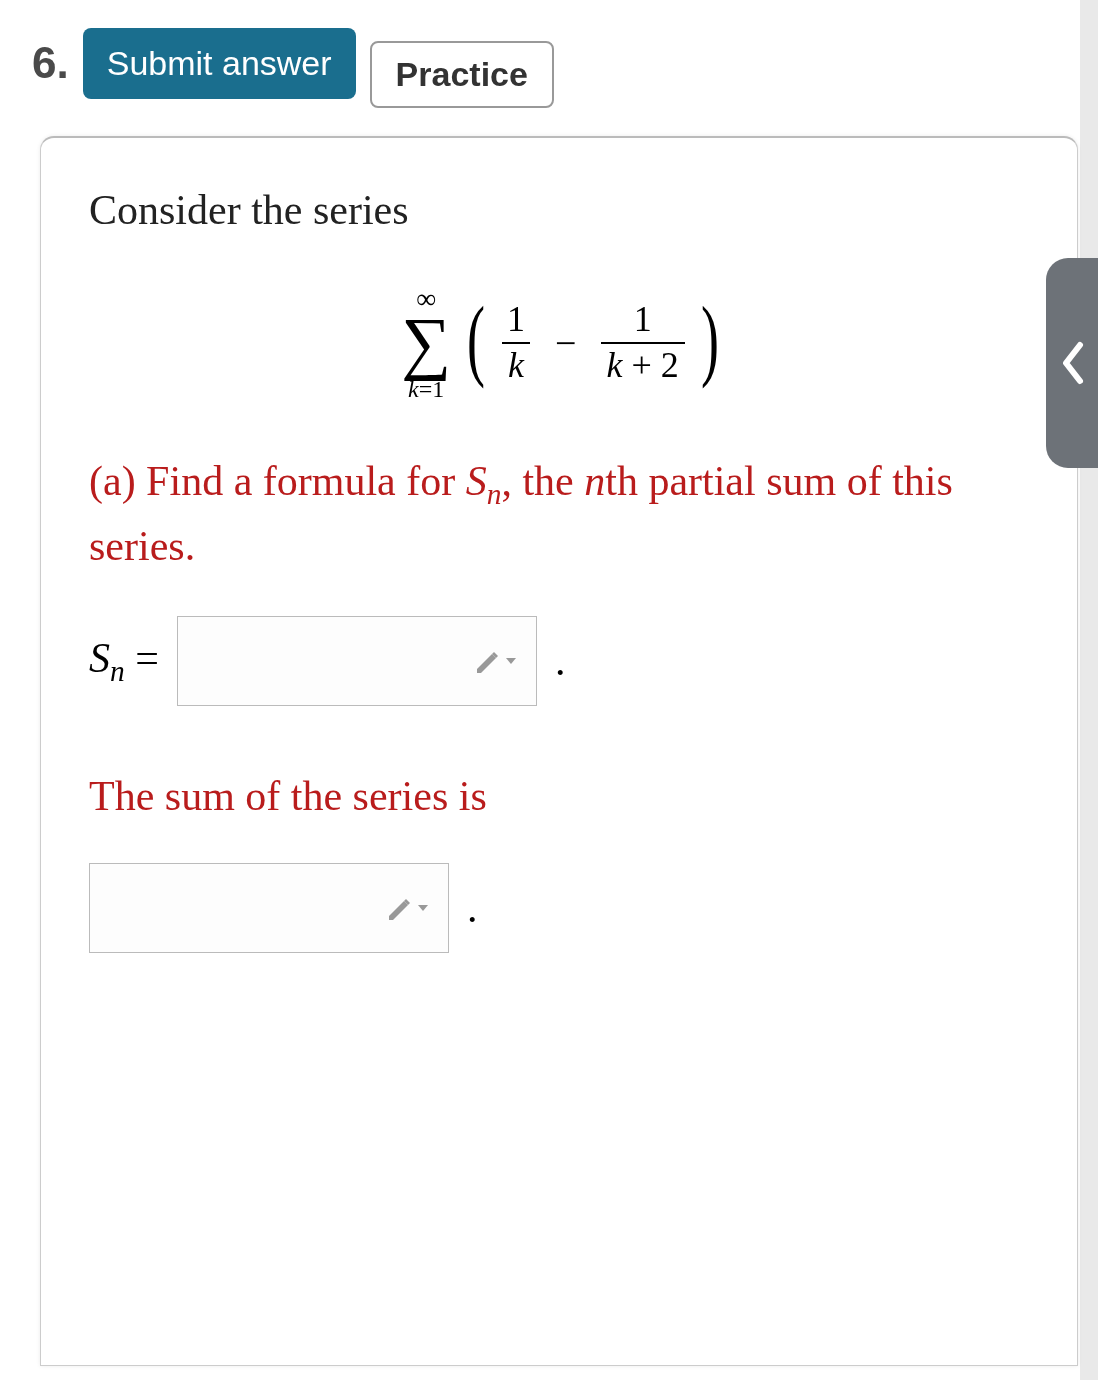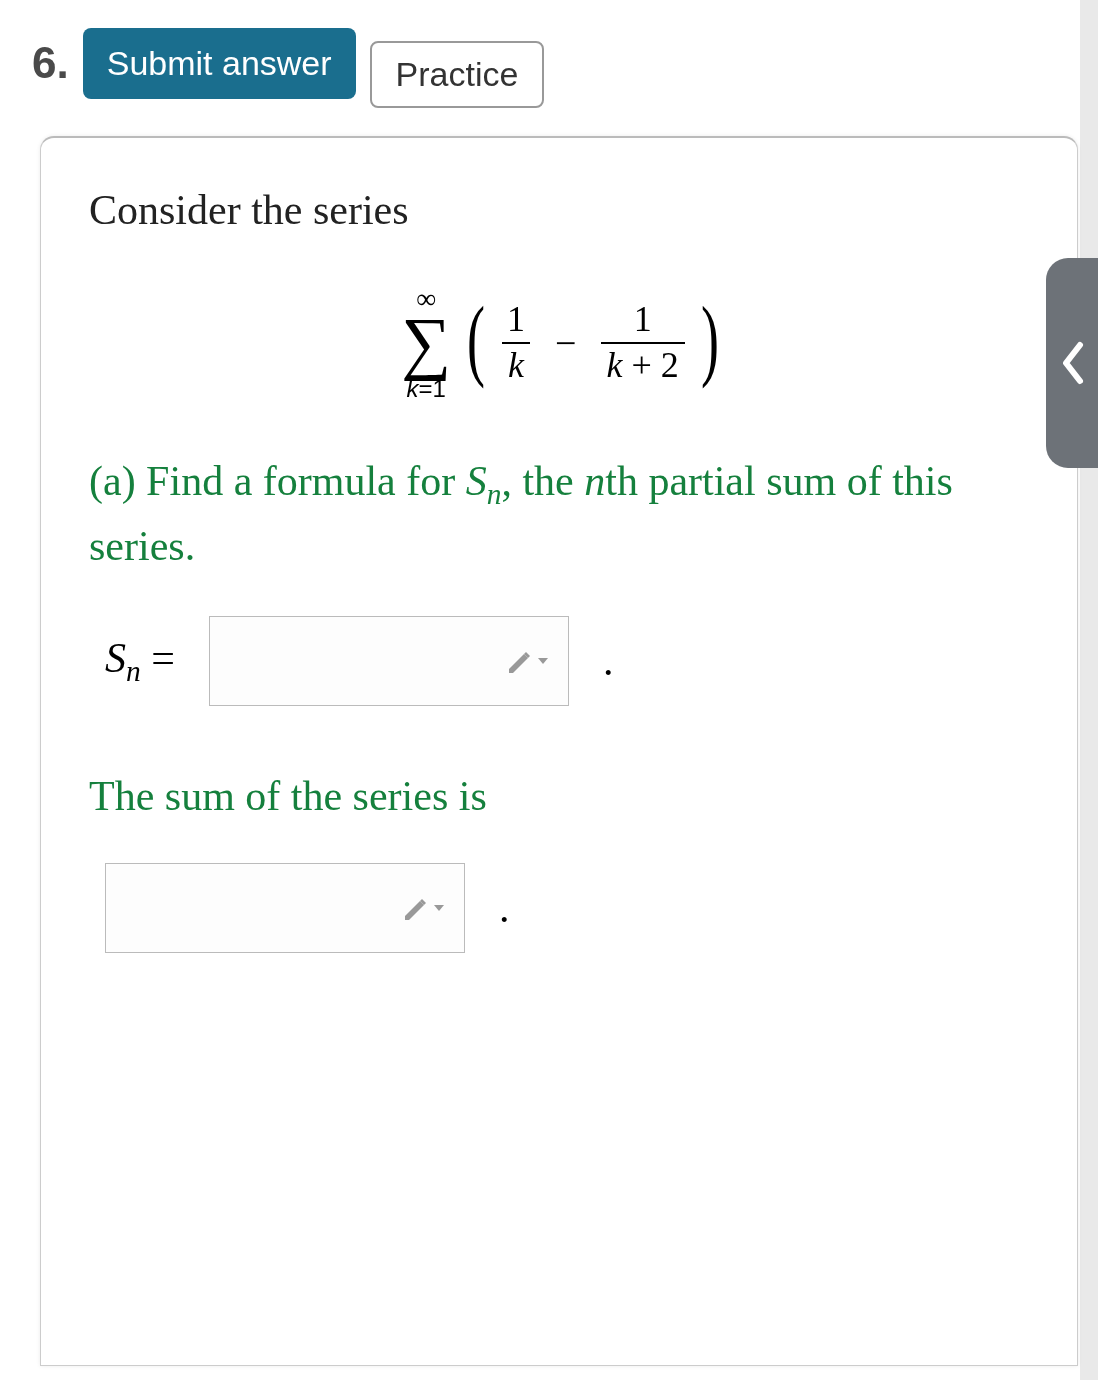--- a/index.html
+++ b/index.html
@@ -31,21 +31,21 @@
     font-weight: 500;
     padding: 16px 24px;
     cursor: pointer;
   }
   .btn-practice {
     background: #fff;
     color: #333;
     border: 2px solid #999;
     border-radius: 8px;
     font-size: 34px;
-    font-weight: 400;
+    font-weight: 700;
     padding: 12px 24px;
     cursor: pointer;
     margin-top: 23px;
   }
   .card {
     margin: 10px 20px 0 40px;
     border: 1px solid #ccc;
     border-top: 2px solid #bbb;
     border-radius: 14px 14px 0 0;
     padding: 48px 40px 35px 48px;
@@ -73,21 +73,21 @@
     gap: 10px;
   }
   .sigma-col {
     display: inline-flex;
     flex-direction: column;
     align-items: center;
     line-height: 1;
   }
   .sigma-top { font-size: 28px; font-family: Georgia, serif; }
   .sigma-sym { font-size: 70px; font-family: Georgia, serif; line-height: 0.85;}
-  .sigma-bot { font-size: 24px; font-style: italic; font-family: Liberation Sans, sans-serif; margin-top:4px;}
+  .sigma-bot { font-size: 24px; font-style: italic; font-family: Liberation Serif, serif; margin-top:4px;}
   .paren {
     font-size: 90px;
     font-family: Georgia, serif;
     position: relative;
     top: -4px;
     transform: scaleX(0.6);
     display: inline-block;
   }
   .frac {
     display: inline-flex;
@@ -100,31 +100,31 @@
   }
   .frac .num { padding: 0 6px 2px 6px; }
   .frac .den { border-top: 2px solid #000; padding: 2px 6px 0 6px; font-style: italic;}
   .minus {
     font-size: 38px;
     margin: 0 14px;
     font-family: Georgia, serif;
   }
   .body-text {
     font-size: 42px;
-    color: #15803d;
+    color: #b91c1c;
     line-height: 1.45;
     margin-bottom: 40px;
   }
   .mathit { font-style: italic; font-family: Georgia, serif; }
   .subn { font-style: italic; font-size: 0.7em; vertical-align: sub; }
   .answer-row {
     display: flex;
     align-items: center;
-    gap: 34px;
-    margin: 10px 0 60px 16px;
+    gap: 18px;
+    margin: 10px 0 60px 0;
     font-size: 42px;
   }
   .answer-box {
     width: 360px;
     height: 90px;
     border: 1px solid #bbb;
     background: #fdfdfd;
     display: flex;
     align-items: center;
     justify-content: flex-end;

